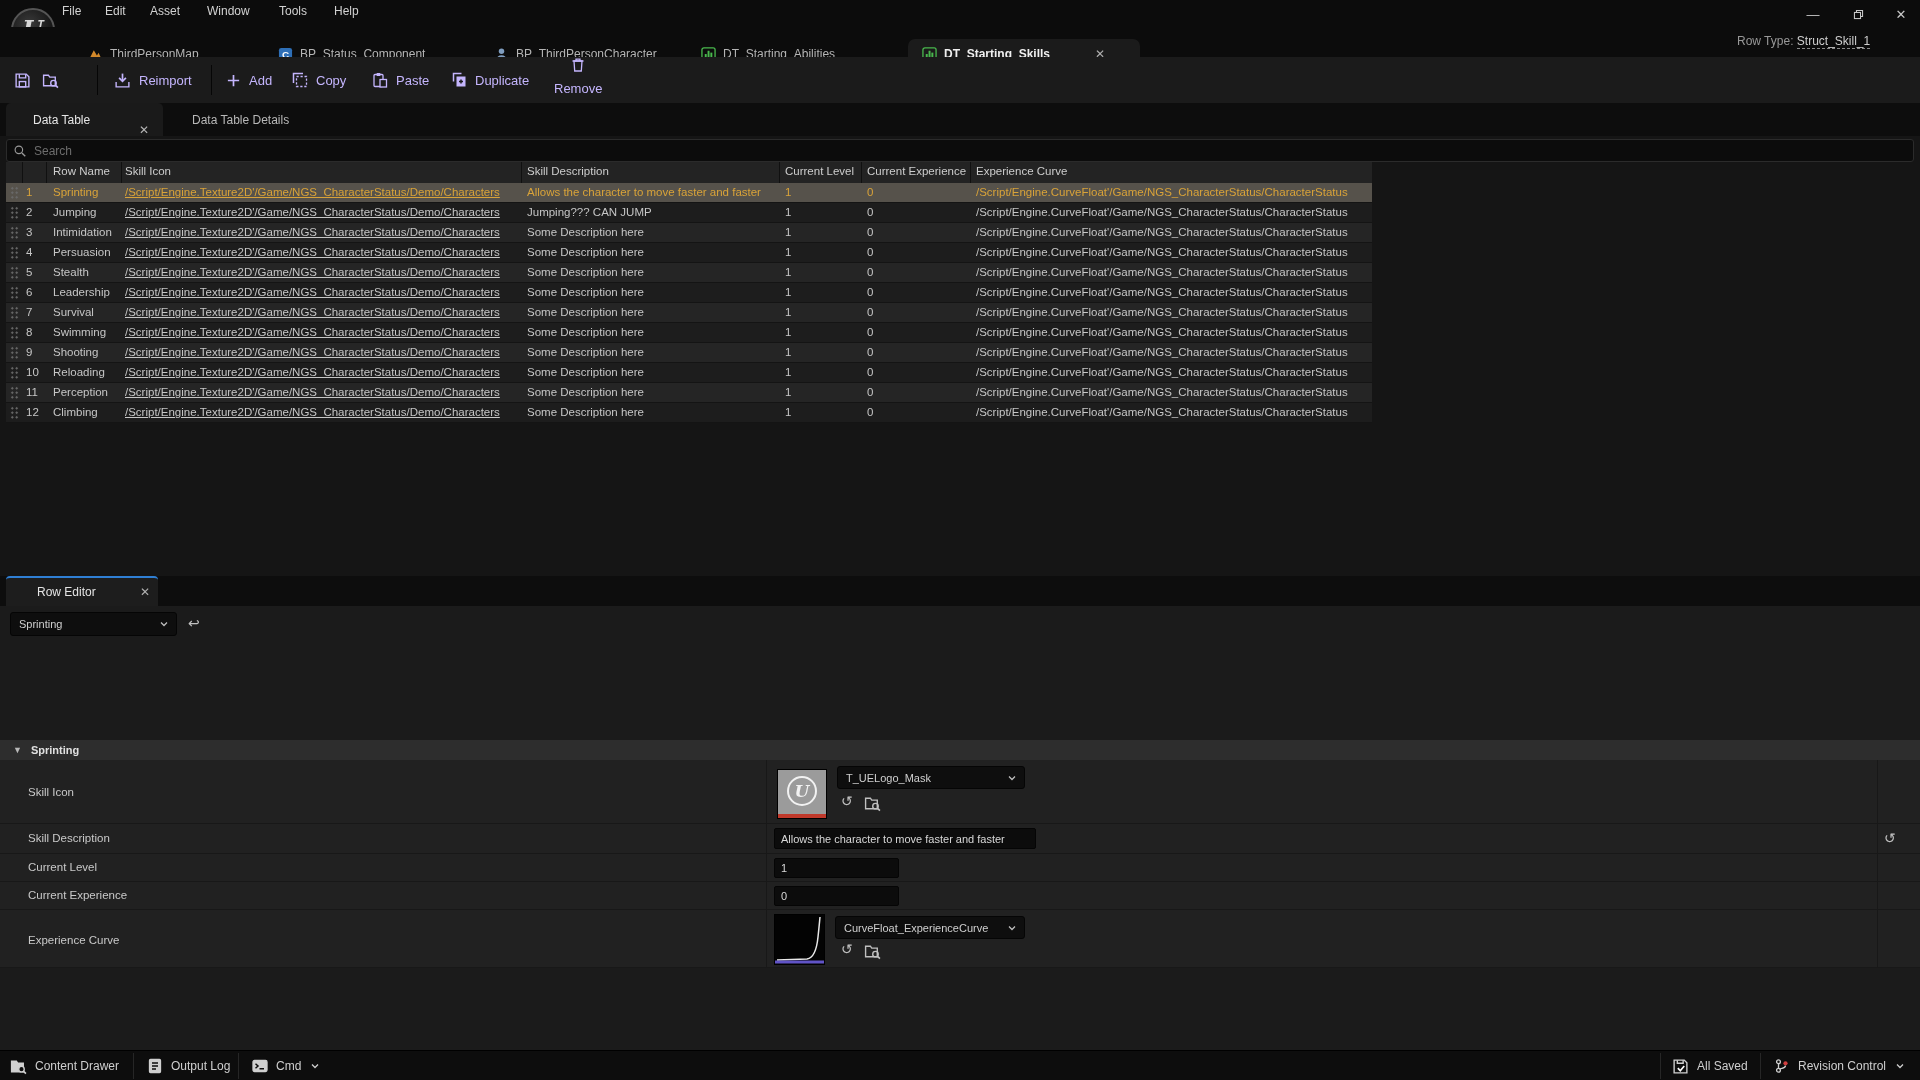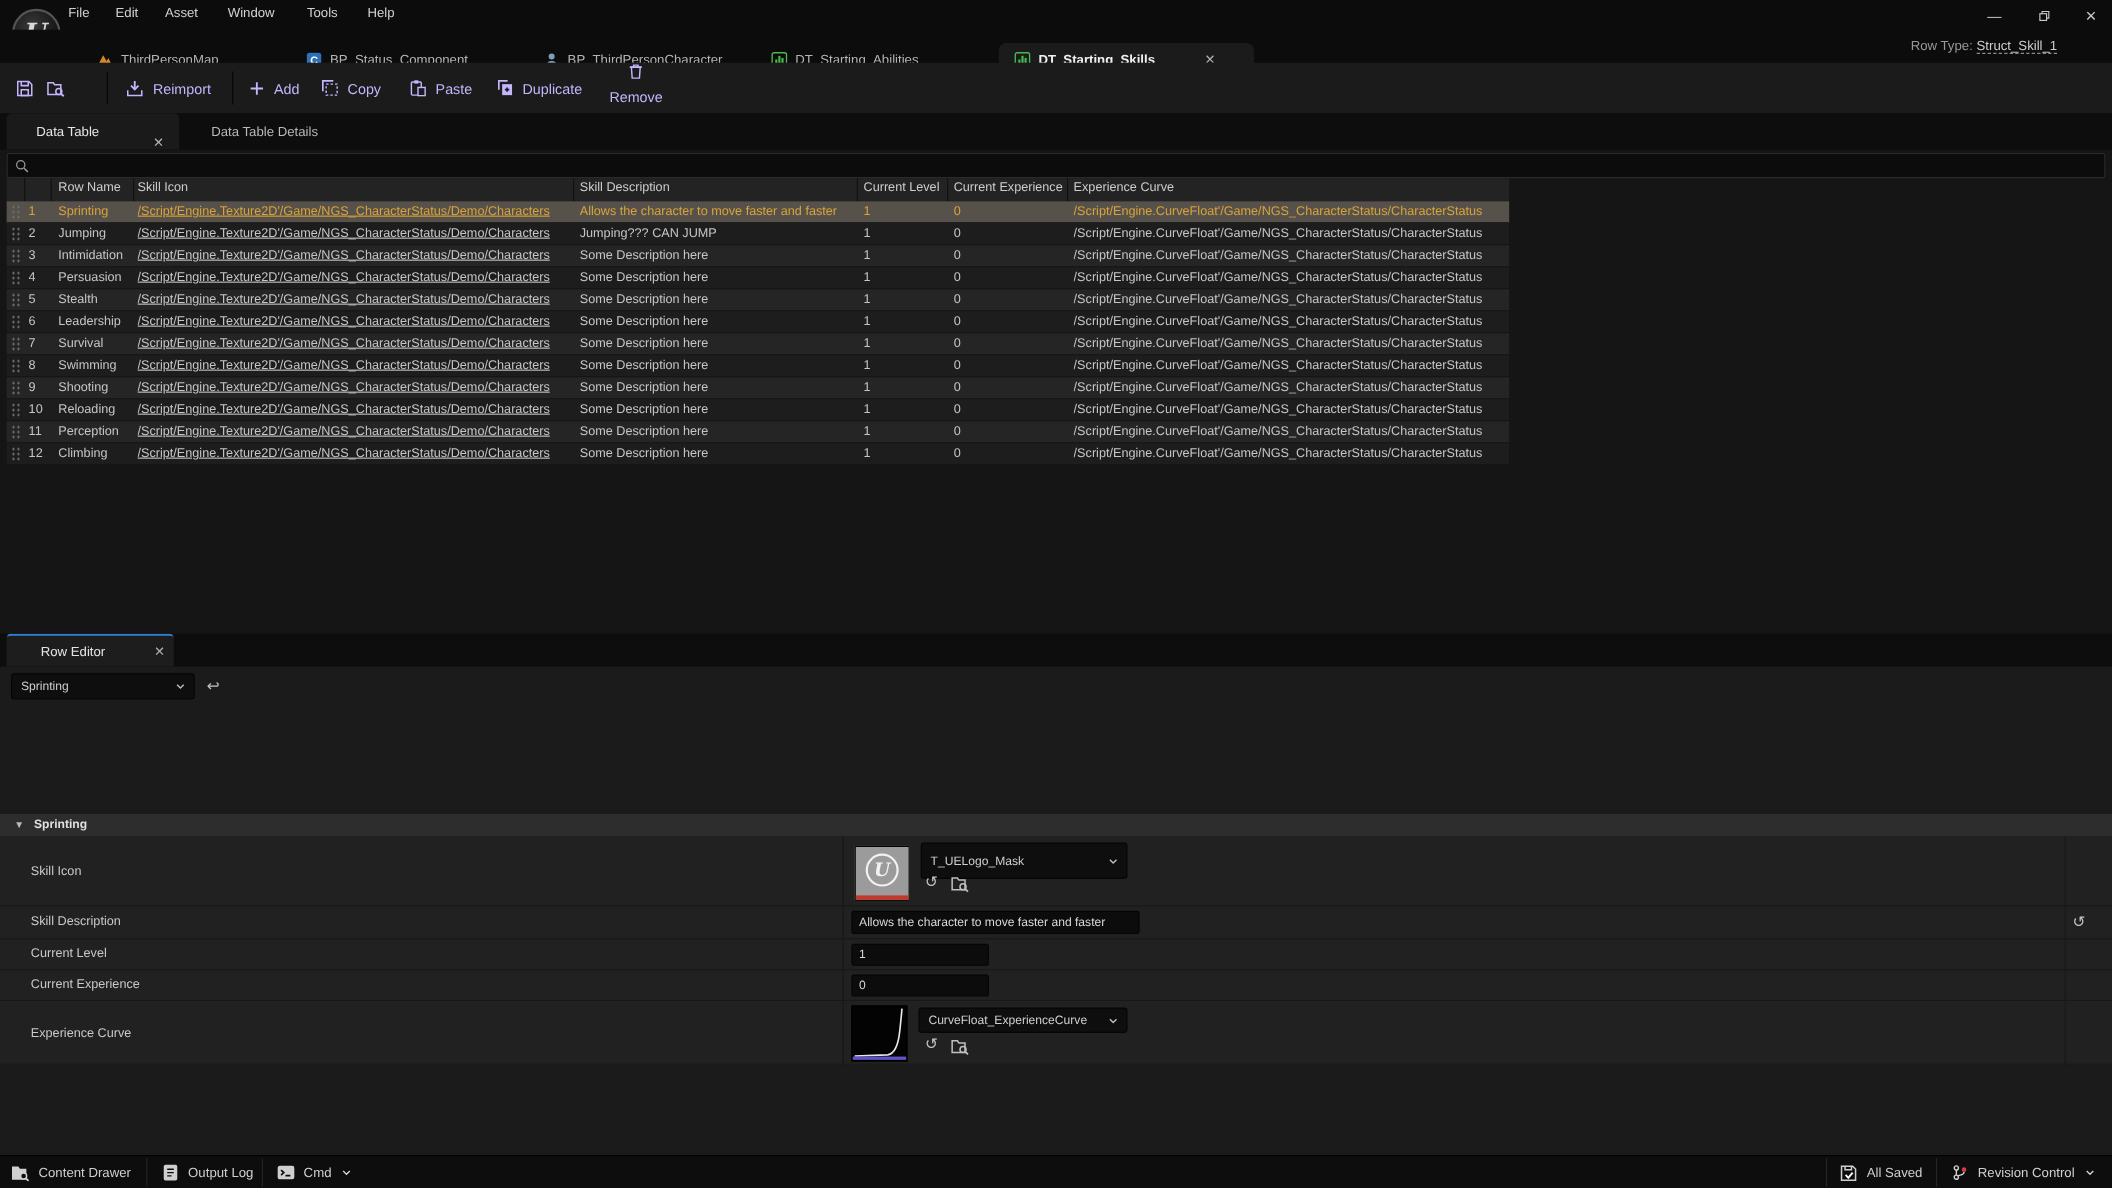--- a/index.html
+++ b/index.html
@@ -292,20 +292,21 @@
     </div>
   </div>
 
   <div id="searchbar">
     <span class="i" style="margin:0 7px 0 6px; color:#9a9a9a;">
         <svg width="14" height="14" viewBox="0 0 16 16" fill="none" stroke="currentColor" stroke-width="1.3">
           <circle cx="6.7" cy="6.7" r="4.3"></circle>
           <path d="M10.2 10.2L14 14" stroke-width="1.6"></path>
         </svg>
       </span>
+    <input placeholder="Search" style="">
   </div>
 
   <div id="tableheader">
       <div class="hcell" style="left: 47px; width: 70px;">Row Name</div>
       <div class="hcell" style="left: 119px; width: 392px;">Skill Icon</div>
       <div class="hcell" style="left: 521px; width: 252px;">Skill Description</div>
       <div class="hcell" style="left: 779px; width: 70px;">Current Level</div>
       <div class="hcell" style="left: 861px; width: 103px;">Current Experience</div>
       <div class="hcell" style="left: 970px; width: 390px;">Experience Curve</div>
       <div class="vdiv" style="left: 16px;"></div>
@@ -465,21 +466,21 @@
 
     <div class="prow" style="top:154px; height:64px;">
       <div class="plabel" style="top:26px;">Skill Icon</div>
       <div class="thumb" style="left:777px; top:9px; width:50px; height:50px; background:#9b9b9b;">
         <div style="position:absolute; left:9px; top:6px; width:30px; height:30px; border:2px solid #f2f2f2; border-radius:50%;
                     display:flex; align-items:center; justify-content:center;">
           <span style="font-family:'DejaVu Serif',serif; font-style:italic; font-weight:bold; font-size:17px; color:#f2f2f2;">U</span>
         </div>
         <div style="position:absolute; left:0; bottom:0; width:48px; height:4px; background:#c0392b;"></div>
       </div>
-      <div class="combo" style="left:837px; top:6px; width:188px; height:33px;justify-content:flex-end;">
+      <div class="combo" style="left:837px; top:6px; width:188px; height:23px;justify-content:flex-end;">
         <span class="ctext">T_UELogo_Mask</span>
         <span class="chev i">
             <svg width="12" height="12" viewBox="0 0 16 16" fill="none" stroke="currentColor" stroke-width="1.3">
               <path d="M4 6l4 4 4-4" stroke-width="1.7"></path>
             </svg>
           </span>
       </div>
       <span class="undo-glyph abs" style="left:841px; top:33px;">↺</span>
       <span class="i abs" style="left:864px; top:35px; color:#c0c0c0;">
           <svg width="17" height="17" viewBox="0 0 16 16" fill="none" stroke="currentColor" stroke-width="1.3">

